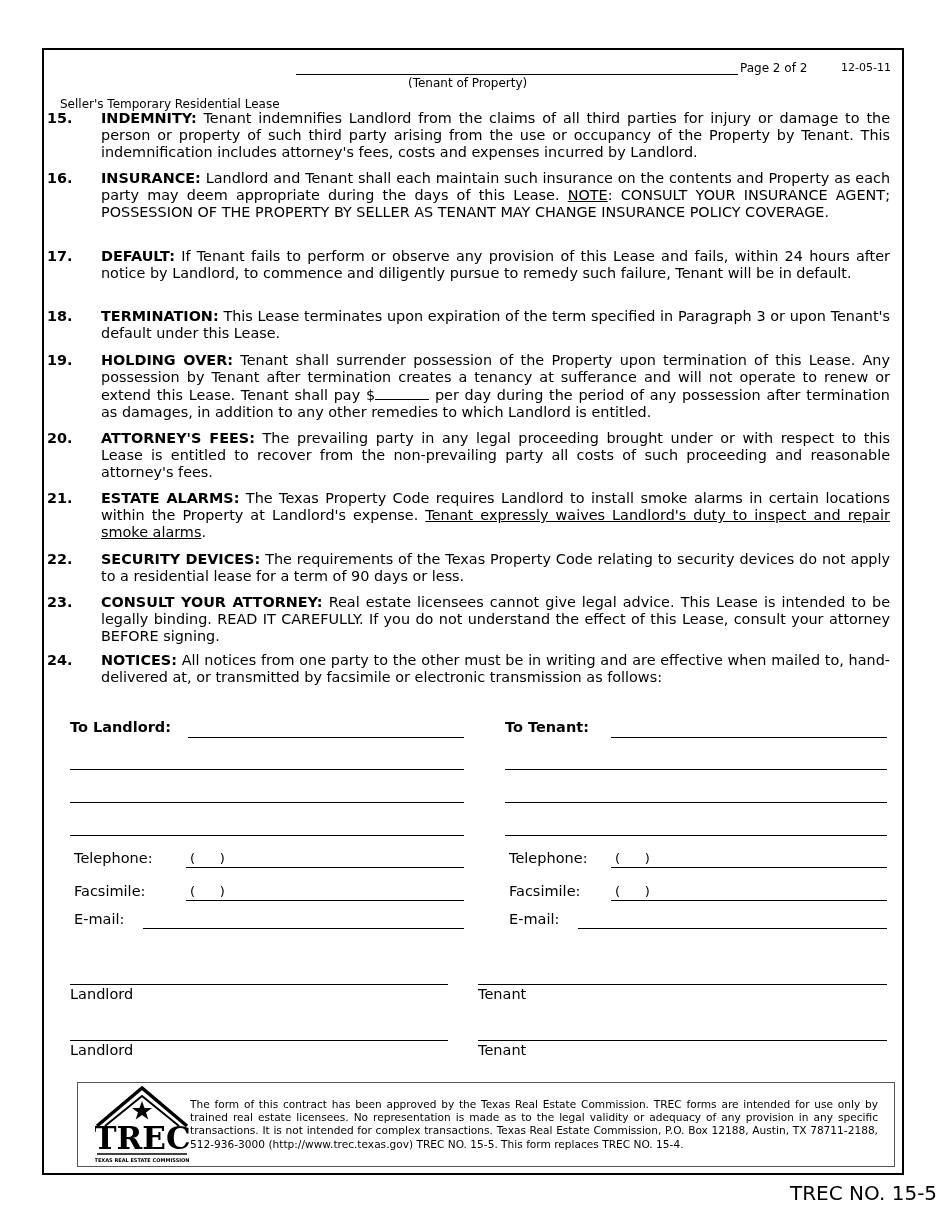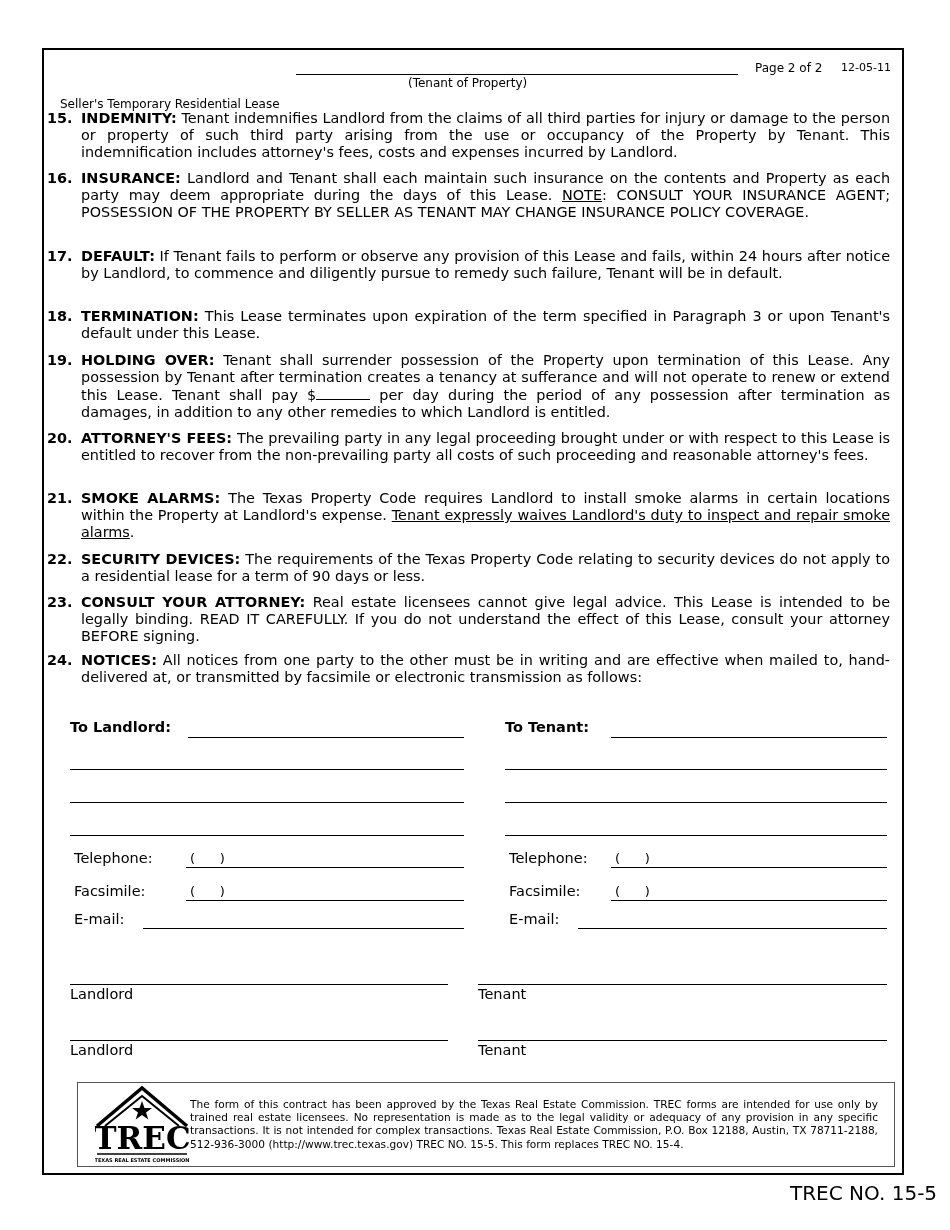--- a/index.html
+++ b/index.html
@@ -5,21 +5,21 @@
   html, body { margin: 0; padding: 0; background: #ffffff; }
   body { width: 950px; height: 1230px; position: relative; overflow: hidden;
          font-family: "DejaVu Sans", "Liberation Sans", sans-serif; color: #000; }
   .frame { position: absolute; left: 42px; top: 48px; width: 862px; height: 1127px;
            border: 2px solid #000; box-sizing: border-box; }
   .abs { position: absolute; }
   .hdr { font-size: 12px; line-height: 14px; }
   .line { position: absolute; border-bottom: 1px solid #000; height: 0; }
   .para { position: absolute; left: 47px; width: 843px; font-size: 14.4px; line-height: 17px; }
   .para .num { position: absolute; left: 0; top: 0; font-weight: bold; }
-  .para .body { margin-left: 34px; text-align: justify; }
+  .para .body { margin-left: 54px; text-align: justify; }
   .para .lead { font-weight: bold; }
   .u { text-decoration: underline; }
   .blank { display: inline-block; width: 54px; border-bottom: 1px solid #000; height: 13px; vertical-align: baseline; }
   .notice-label { position: absolute; font-size: 14.5px; font-weight: bold; }
   .field-label { position: absolute; font-size: 14.5px; }
   .paren { position: absolute; font-size: 13px; }
   .sig-label { position: absolute; font-size: 14.5px; }
   .footer-box { position: absolute; left: 77px; top: 1082px; width: 818px; height: 85px;
                 border: 1px solid #555; box-sizing: border-box; }
   .footer-text { position: absolute; left: 190px; top: 1098px; width: 688px;
@@ -27,21 +27,21 @@
   .form-no { position: absolute; left: 790px; top: 1181px; font-size: 20px; }
 </style>
 </head>
 <body>
 
 <div class="frame"></div>
 
 <span class="abs hdr" style="left:60px; top:61px;margin-top:36px;">Seller's Temporary Residential Lease</span>
 <div class="line" style="left:296px; top:74px; width:442px;"></div>
 <span class="abs hdr" style="left:408px; top:76px;">(Tenant of Property)</span>
-<span class="abs hdr" style="left:740px; top:61px;margin-left:15px;">Page 2 of 2</span>
+<span class="abs hdr" style="left:740px; top:61px;">Page 2 of 2</span>
 <span class="abs" style="left:841px; top:61px; font-size:11px;">12-05-11</span>
 
 <div class="para" style="top:110px;">
   <span class="num">15.</span>
   <div class="body"><span class="lead">INDEMNITY:</span> <span>Tenant indemnifies Landlord from the claims of all third parties for injury or damage to the person or property of such third party arising from the use or occupancy of the Property by Tenant. This indemnification includes attorney's fees, costs and expenses incurred by Landlord.</span></div>
 </div>
 
 <div class="para" style="top:170px;">
   <span class="num">16.</span>
   <div class="body"><span class="lead">INSURANCE:</span> <span>Landlord and Tenant shall each maintain such insurance on the contents and Property as each party may deem appropriate during the days of this Lease.</span> <span class="u">NOTE</span><span>: CONSULT YOUR INSURANCE AGENT; POSSESSION OF THE PROPERTY BY SELLER AS TENANT MAY CHANGE INSURANCE POLICY COVERAGE.</span></div>
@@ -62,21 +62,21 @@
   <div class="body"><span class="lead">HOLDING OVER:</span> <span>Tenant shall surrender possession of the Property upon termination of this Lease. Any possession by Tenant after termination creates a tenancy at sufferance and will not operate to renew or extend this Lease. Tenant shall pay $</span><span class="blank"></span><span> per day during the period of any possession after termination as damages, in addition to any other remedies to which Landlord is entitled.</span></div>
 </div>
 
 <div class="para" style="top:430px;">
   <span class="num">20.</span>
   <div class="body"><span class="lead">ATTORNEY'S FEES:</span> <span>The prevailing party in any legal proceeding brought under or with respect to this Lease is entitled to recover from the non-prevailing party all costs of such proceeding and reasonable attorney's fees.</span></div>
 </div>
 
 <div class="para" style="top:490px;">
   <span class="num">21.</span>
-  <div class="body"><span class="lead">SMOKE ALARMS:</span> <span>The Texas Property Code requires Landlord to install smoke alarms in certain locations within the Property at Landlord's expense.</span> <span class="u">Tenant expressly waives Landlord's duty to inspect and repair smoke alarms</span><span>.</span></div>
+  <div class="body"><span class="lead">ESTATE ALARMS:</span> <span>The Texas Property Code requires Landlord to install smoke alarms in certain locations within the Property at Landlord's expense.</span> <span class="u">Tenant expressly waives Landlord's duty to inspect and repair smoke alarms</span><span>.</span></div>
 </div>
 
 <div class="para" style="top:551px;">
   <span class="num">22.</span>
   <div class="body"><span class="lead">SECURITY DEVICES:</span> <span>The requirements of the Texas Property Code relating to security devices do not apply to a residential lease for a term of 90 days or less.</span></div>
 </div>
 
 <div class="para" style="top:594px;">
   <span class="num">23.</span>
   <div class="body"><span class="lead">CONSULT YOUR ATTORNEY:</span> <span>Real estate licensees cannot give legal advice. This Lease is intended to be legally binding. READ IT CAREFULLY. If you do not understand the effect of this Lease, consult your attorney BEFORE signing.</span></div>

